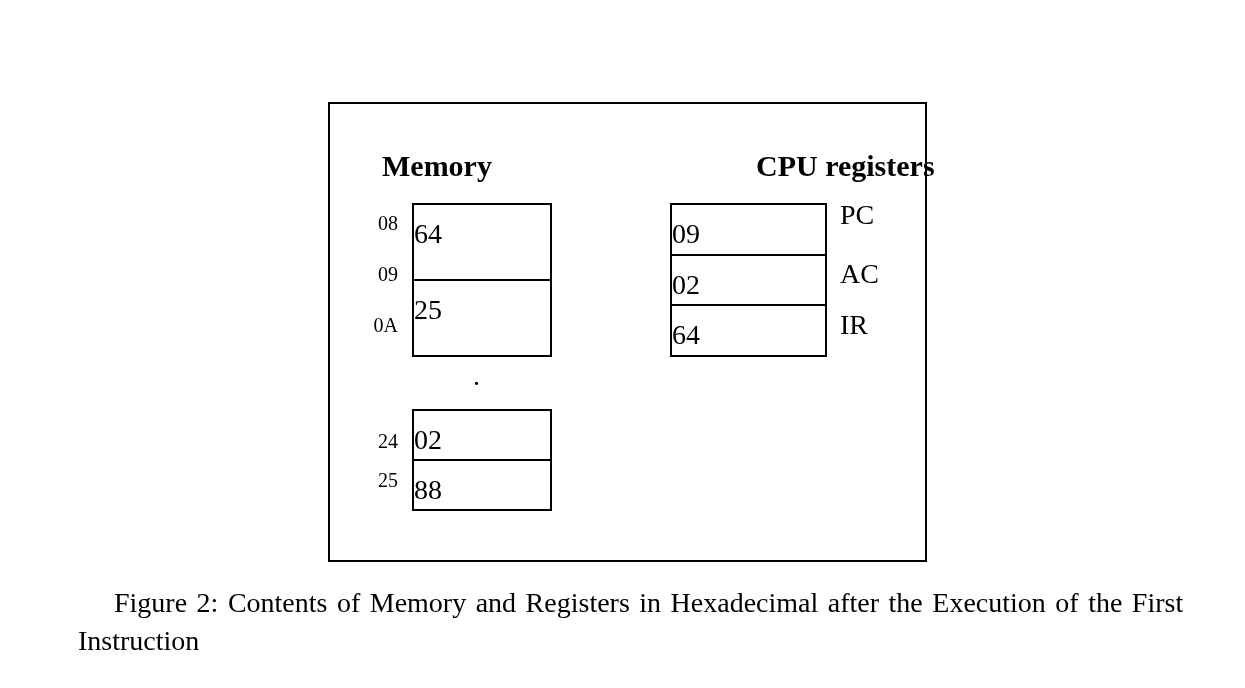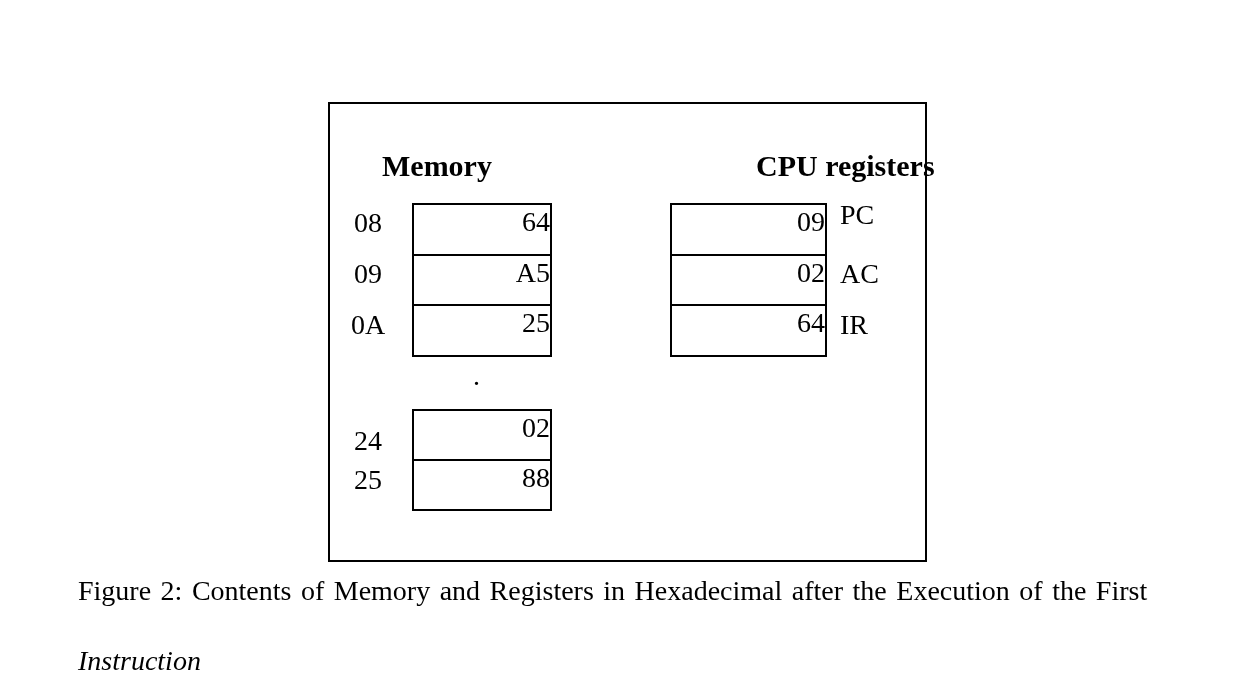--- a/index.html
+++ b/index.html
@@ -40,38 +40,38 @@
     position: absolute;
     box-sizing: border-box;
     border: 2.5px solid #000000;
     display: flex;
     flex-direction: column;
     background: #ffffff;
   }
   .celltable .cell {
     flex: 1;
     box-sizing: border-box;
-    text-align: right;
+    text-align: left;
     font-size: 28px;
     line-height: 28px;
-    padding-top: 3px;
+    padding-top: 15px;
   }
   .celltable .cell + .cell {
     border-top: 2.5px solid #000000;
   }
   .mem-table-upper { left: 412px; top: 203px; width: 140px; height: 154px; }
   .mem-table-lower { left: 412px; top: 409px; width: 140px; height: 102px; }
   .cpu-table       { left: 670px; top: 203px; width: 157px; height: 154px; }
 
   .addr {
     position: absolute;
     left: 338px;
     width: 60px;
-    text-align: center;
-    font-size: 28px;
+    text-align: right;
+    font-size: 20px;
     line-height: 28px;
   }
   .addr-0 { top: 209px; }
   .addr-1 { top: 260px; }
   .addr-2 { top: 311px; }
   .addr-3 { top: 415px; margin-top: 12px; }
   .addr-4 { top: 466px; }
 
   .reglabel {
     position: absolute;
@@ -91,41 +91,40 @@
     line-height: 28px;
   }
 
   .caption-line {
     position: absolute;
     left: 78px;
     font-size: 28px;
     line-height: 30px;
     white-space: nowrap;
   }
-  .caption-line-1 { top: 576px; word-spacing: 2.5px; }
-  .caption-line-2 { top: 646px; font-style: italic; }
+  .caption-line-1 { top: 588px; word-spacing: 2.5px; margin-left: 36px; }
+  .caption-line-2 { top: 626px; }
 </style>
 </head>
 <body>
 
 <div class="canvas">
 
   <div class="outer-box"></div>
 
   <div class="heading heading-memory">Memory</div>
 
   <div class="heading heading-cpu">CPU registers</div>
 
   <div class="addr addr-0">08</div>
   <div class="addr addr-1">09</div>
   <div class="addr addr-2">0A</div>
 
   <div class="celltable mem-table-upper">
     <div class="cell">64</div>
-    <div class="cell">A5</div>
     <div class="cell">25</div>
   </div>
 
   <div class="dot-separator">.</div>
 
   <div class="addr addr-3">24</div>
   <div class="addr addr-4">25</div>
 
   <div class="celltable mem-table-lower">
     <div class="cell">02</div>

